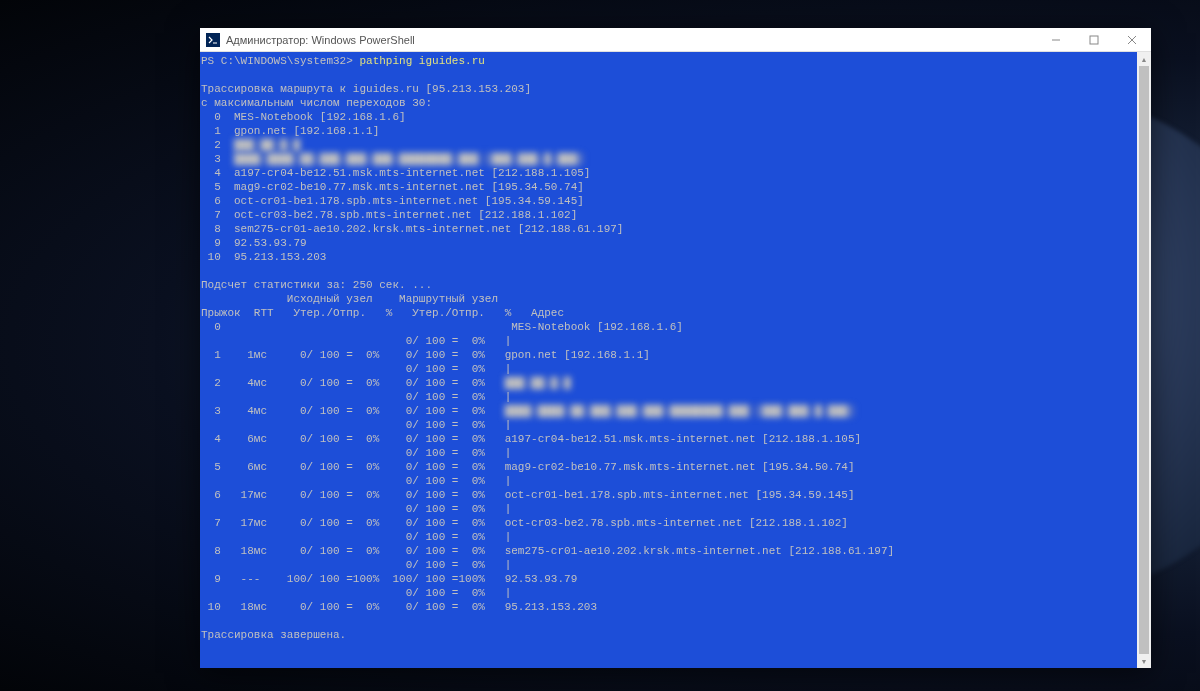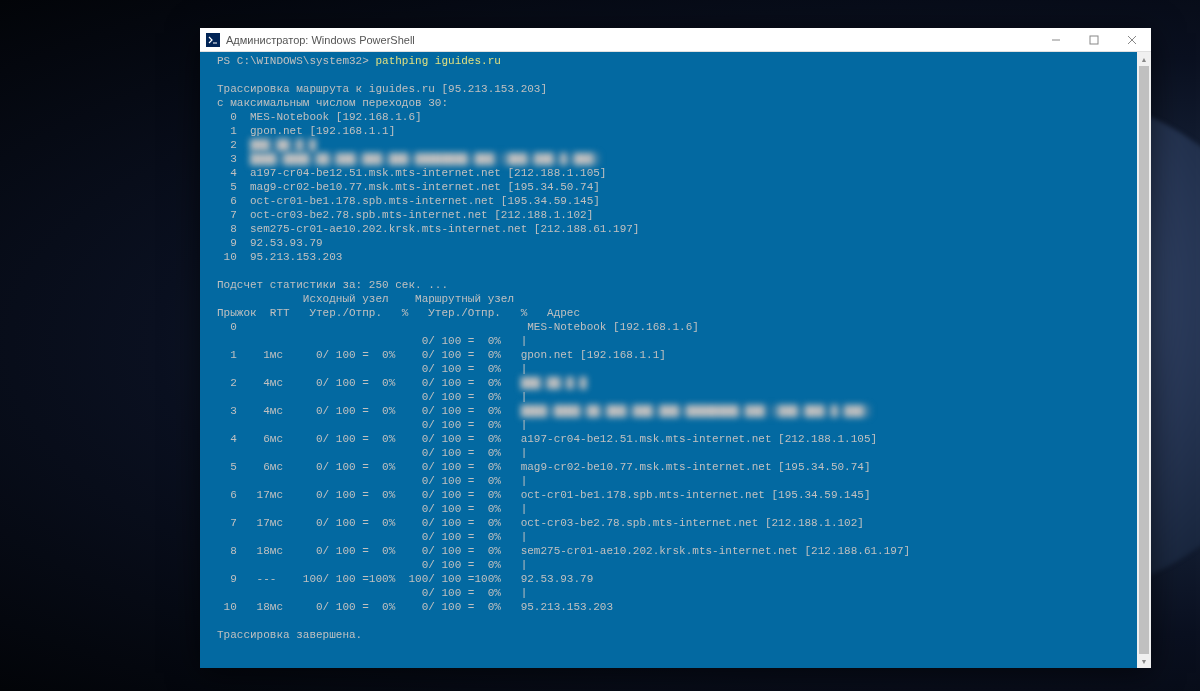--- a/index.html
+++ b/index.html
@@ -63,26 +63,26 @@
       height: 24px;
       display: flex;
       align-items: center;
       justify-content: center;
       color: #555;
       font-size: 10px;
     }
     .titlebar-btn svg { width: 10px; height: 10px; }
     .terminal {
       flex: 1;
-      background: #0369a1;
+      background: #1d4ed8;
       color: #c0c0c0;
       font-family: 'Consolas', 'Courier New', monospace;
       font-size: 11px;
       line-height: 14px;
-      padding: 2px 17px;
+      padding: 2px 1px;
       overflow: hidden;
       white-space: pre;
     }
     .cmd { color: #e0e080; }
     .blur {
       filter: blur(3px);
       display: inline-block;
       background: rgba(120,120,140,0.15);
     }
     .scrollbar {

